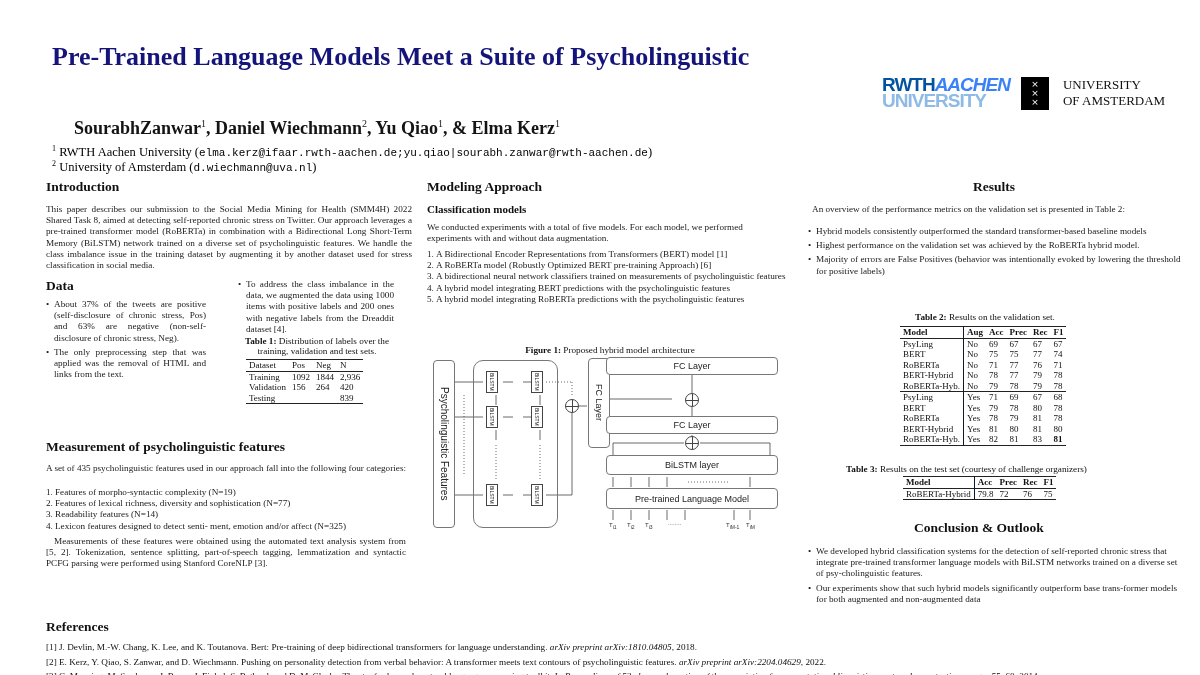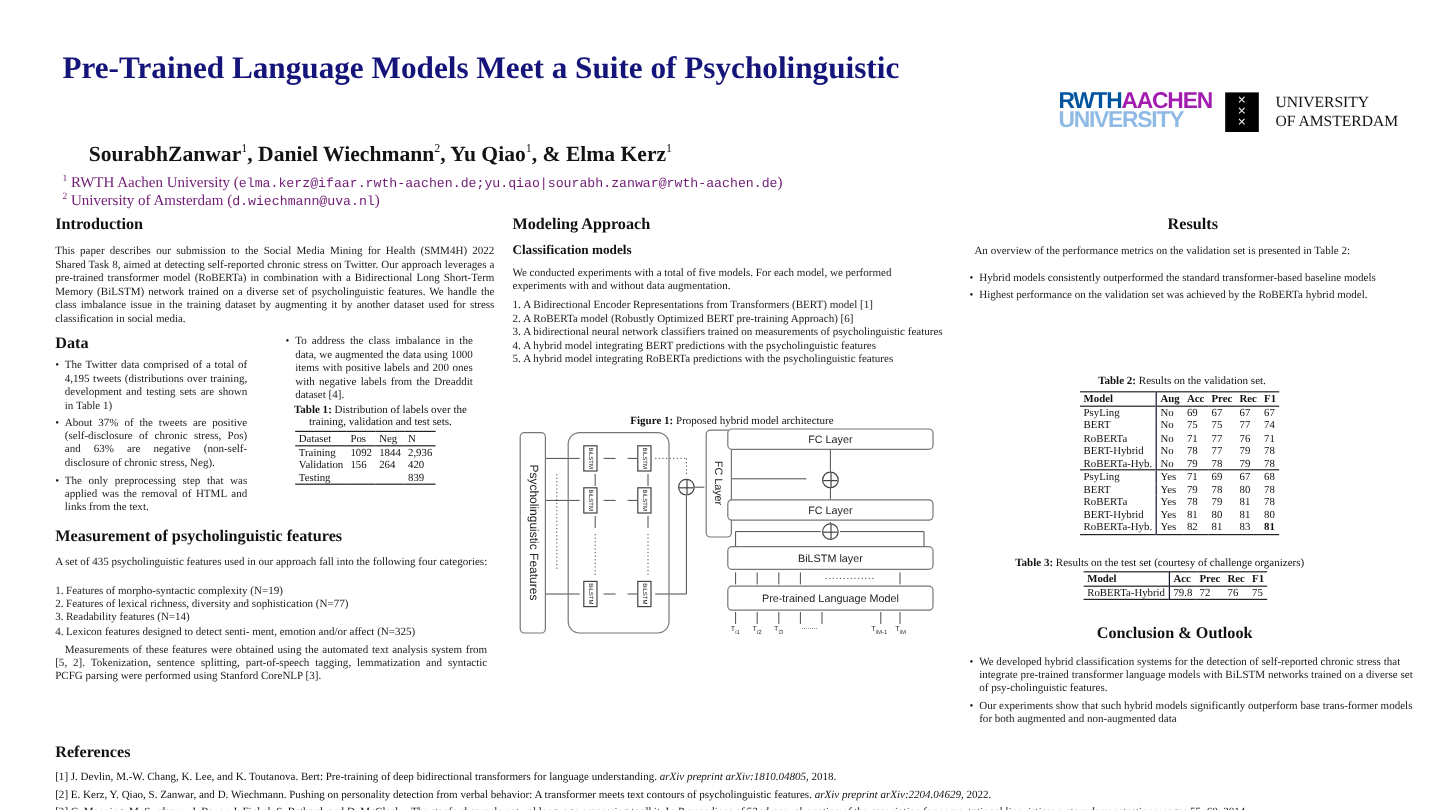--- a/index.html
+++ b/index.html
@@ -5,29 +5,29 @@
   * { box-sizing: border-box; margin: 0; padding: 0; }
   html, body { width: 1200px; height: 675px; overflow: hidden; background: #ffffff; }
   body { font-family: "DejaVu Serif", "Liberation Serif", serif; color: #111; position: relative; }
   .mono { font-family: "Liberation Mono", "DejaVu Sans Mono", monospace; }
 
   .title { position: absolute; left: 52px; top: 42px; width: 820px; color: #14147a;
     font-family: "Liberation Serif", serif; font-weight: bold; font-size: 26px; line-height: 29px; }
   .authors { position: absolute; left: 52px; top: 118px; font-family: "Liberation Serif", serif;
     font-size: 18px; font-weight: bold; color: #141414; margin-left: 22px; }
   .authors sup { font-size: 10px; font-weight: normal; }
-  .affil { position: absolute; left: 52px; font-family: "Liberation Serif", serif; font-size: 12.5px; color: #701a75; text-align: center; }
+  .affil { position: absolute; left: 52px; font-family: "Liberation Serif", serif; font-size: 12.5px; color: #000000; text-align: center; }
   .affil sup { font-size: 8px; }
   .affil .mono { font-size: 11px; }
 
   .logos { position: absolute; left: 882px; top: 74px; height: 38px; display: flex; align-items: center; }
   .rwth { font-family: "Liberation Sans", sans-serif; font-weight: bold; line-height: 16px; letter-spacing: -1px; }
   .rwth .l1 { font-size: 19px; }
   .rwth .l1 .dark { color: #00549f; }
-  .rwth .l1 .light { color: #a21caf; }
+  .rwth .l1 .light { color: #3b82f6; font-style: italic; }
   .rwth .l2 { font-size: 19px; color: #8ebae5; }
   .uva-mark { width: 28px; height: 33px; background: #000; margin-left: 11px; display: flex; flex-direction: column;
     align-items: center; justify-content: center; color: #fff; font-family: "DejaVu Sans", sans-serif; font-size: 9px; line-height: 9px; }
   .uva-text { margin-left: 14px; font-family: "Liberation Serif", serif; font-size: 13px; line-height: 16px; color: #111; }
 
   .h2 { font-family: "Liberation Serif", serif; font-weight: bold; font-size: 13.5px; color: #111; position: absolute; }
   .h3 { font-family: "Liberation Serif", serif; font-weight: bold; font-size: 11px; position: absolute; }
   .p { font-family: "Liberation Serif", serif; font-size: 9.2px; line-height: 11.2px; color: #1a1a1a; position: absolute; }
   .p.j { text-align: justify; }
   ul.b { list-style: none; }
@@ -98,21 +98,20 @@
     <div>UNIVERSITY</div>
     <div>OF AMSTERDAM</div>
   </div>
 </div>
 
 <div class="h2" style="left:46px; top:179px;">Introduction</div>
 <div class="p j" style="left:46px; top:204px; width:366px;">This paper describes our submission to the Social Media Mining for Health (SMM4H) 2022 Shared Task 8, aimed at detecting self-reported chronic stress on Twitter. Our approach leverages a pre-trained transformer model (RoBERTa) in combination with a Bidirectional Long Short-Term Memory (BiLSTM) network trained on a diverse set of psycholinguistic features. We handle the class imbalance issue in the training dataset by augmenting it by another dataset used for stress classification in social media.</div>
 
 <div class="h2" style="left:46px; top:278px;">Data</div>
 <ul class="b p j" style="left:46px; top:299px; width:160px;">
-  <li>The Twitter data comprised of a total of 4,195 tweets (distributions over training, development and testing sets are shown in Table 1)</li>
   <li>About 37% of the tweets are positive (self-disclosure of chronic stress, Pos) and 63% are negative (non-self-disclosure of chronic stress, Neg).</li>
   <li>The only preprocessing step that was applied was the removal of HTML and links from the text.</li>
 </ul>
 
 <ul class="b p j" style="left:238px; top:279px; width:156px;">
   <li>To address the class imbalance in the data, we augmented the data using 1000 items with positive labels and 200 ones with negative labels from the Dreaddit dataset [4].</li>
 </ul>
 
 <div class="caption" style="left:234px; top:336px; width:166px;">
   <b>Table 1:</b> <span>Distribution of labels over the training, validation and test sets.</span>
@@ -246,20 +245,21 @@
   <div class="tok" style="left:240px; top:165px;">........</div>
   <div class="tok" style="left:298px; top:167px;"><span>T</span><sub>iM-1</sub></div>
   <div class="tok" style="left:318px; top:167px;"><span>T</span><sub>iM</sub></div>
 </div>
 
 <div class="h2" style="left:973px; top:179px;">Results</div>
 <div class="p" style="left:812px; top:204px; width:370px;">An overview of the performance metrics on the validation set is presented in Table 2:</div>
 <ul class="b p" style="left:808px; top:226px; width:378px;">
   <li>Hybrid models consistently outperformed the standard transformer-based baseline models</li>
   <li>Highest performance on the validation set was achieved by the RoBERTa hybrid model.</li>
+  <li>Majority of errors are False Positives (behavior was intentionally evoked by lowering the threshold for positive labels)</li>
 </ul>
 
 <div class="caption" style="left:895px; top:312px; width:180px;">
   <b>Table 2:</b> <span>Results on the validation set.</span>
 </div>
 <table class="t t2" style="position:absolute; left:900px; top:326px;">
   <thead>
       <tr>
     <th>Model</th>
     <th class="vl">Aug</th>

